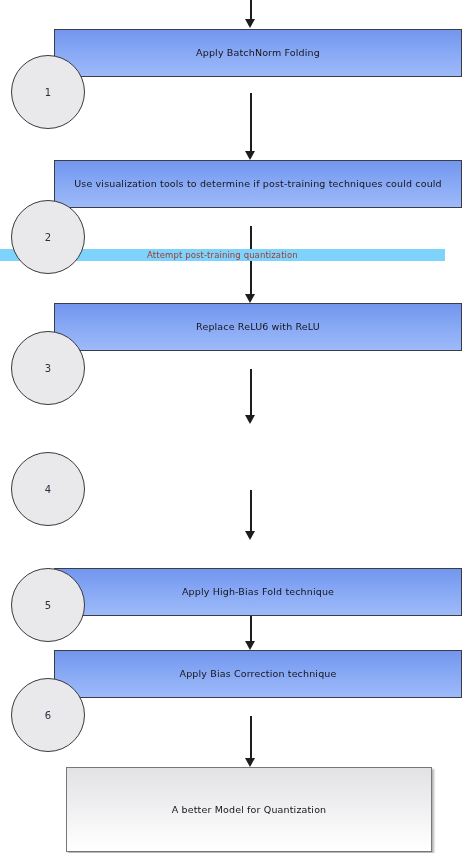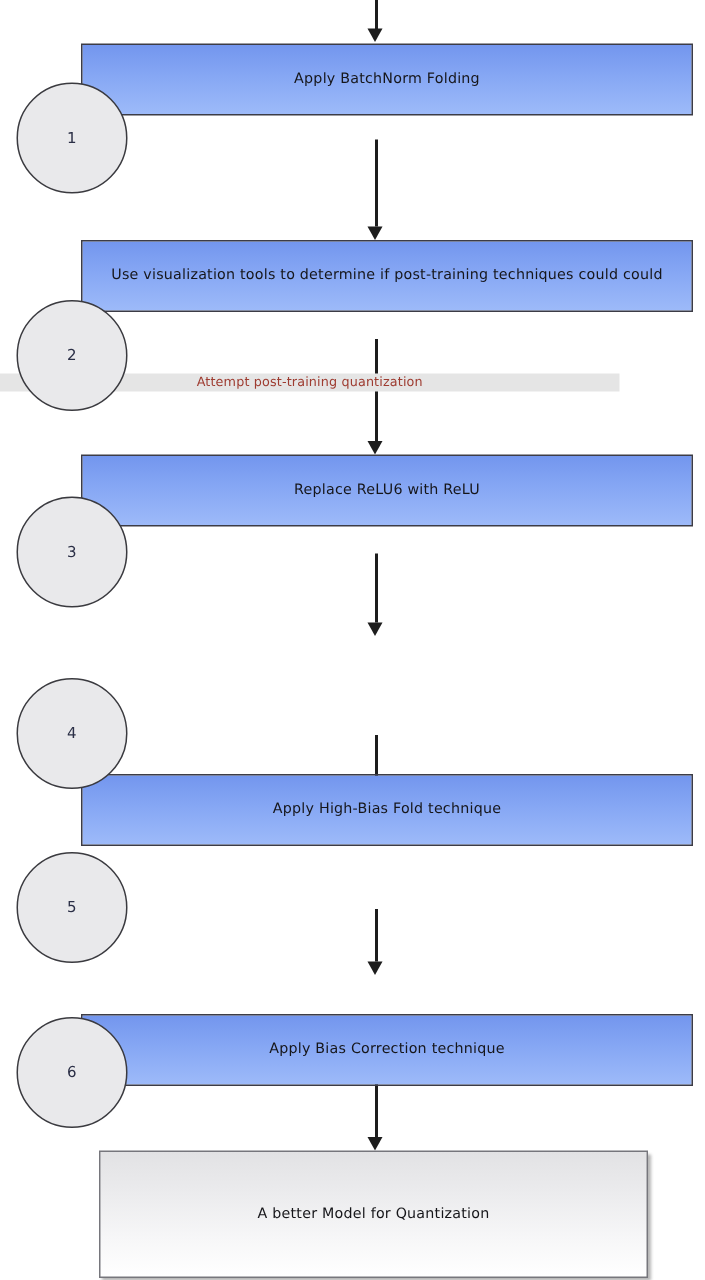--- a/index.html
+++ b/index.html
@@ -112,22 +112,22 @@
 
   
   .edge-label {
     position: absolute;
     left: 0;
     width: 413px;
     text-align: center;
     font-size: 8.5px;
     color: #9e3b30;
     letter-spacing: 0.1px;
-    background: #e5e5e5;
-    padding: 1px 0;
+    background: #7dd3fc;
+    padding: 1px 16px;
     z-index: 4;
     white-space: nowrap;
   }
 </style>
 </head>
 <body>
 
 <div id="flowchart">
 
   <div class="conn" style="top:0px;height:20px;"></div>
@@ -164,31 +164,31 @@
   <div class="conn" style="top:369px;height:46px;"></div>
   <div class="arrowhead" style="top:415px;"></div>
 
   <div class="step-circle" style="top:452px;">
     <span class="step-num">4</span>
   </div>
 
   <div class="conn" style="top:490px;height:41px;"></div>
   <div class="arrowhead" style="top:531px;"></div>
 
-  <div class="proc-box" style="top:516px;">
+  <div class="proc-box" style="top:568px;">
     <span class="proc-label">Apply High-Bias Fold technique</span>
   </div>
   <div class="step-circle" style="top:568px;">
     <span class="step-num">5</span>
   </div>
 
   <div class="conn" style="top:606px;height:35px;"></div>
   <div class="arrowhead" style="top:641px;"></div>
 
-  <div class="proc-box" style="top:676px;">
+  <div class="proc-box" style="top:650px;">
     <span class="proc-label">Apply Bias Correction technique</span>
   </div>
   <div class="step-circle" style="top:678px;">
     <span class="step-num">6</span>
   </div>
 
   <div class="conn" style="top:716px;height:42px;"></div>
   <div class="arrowhead" style="top:758px;"></div>
 
   <div class="term-box">

